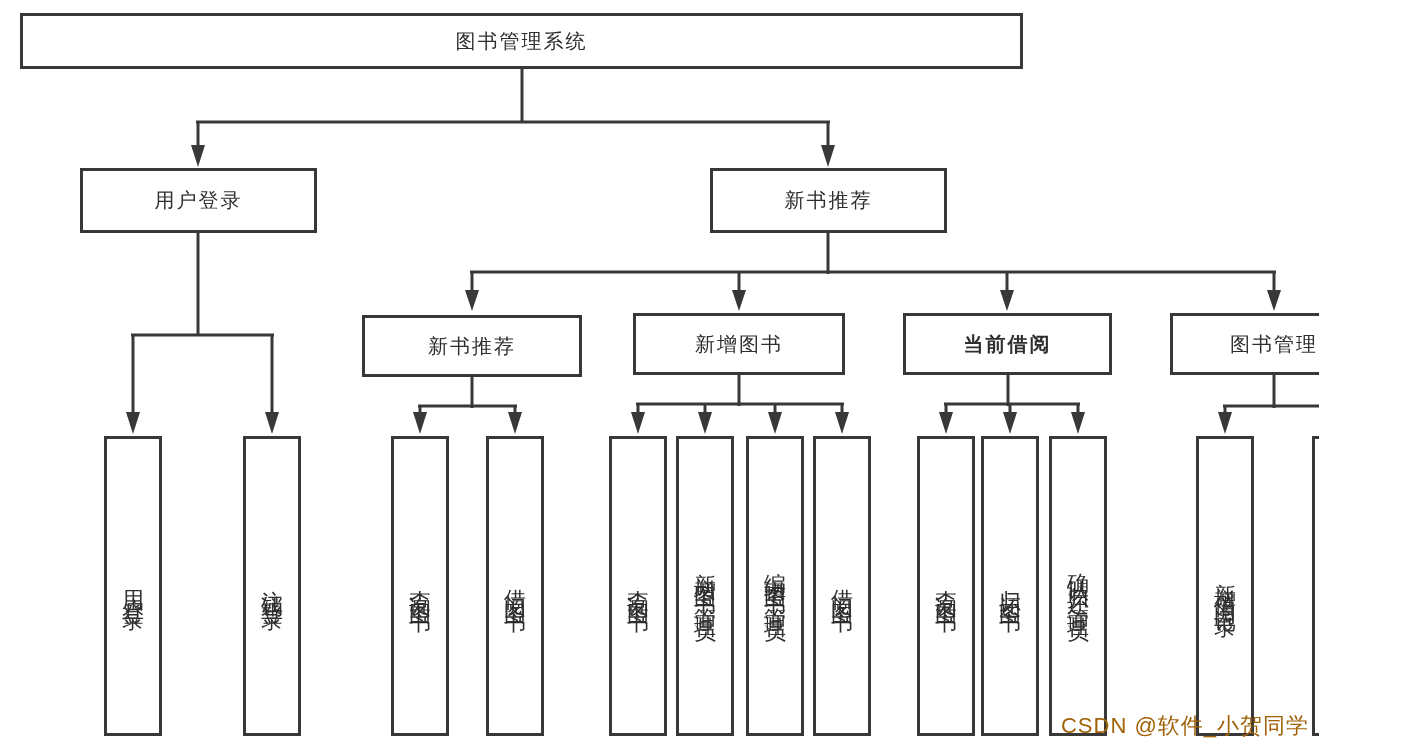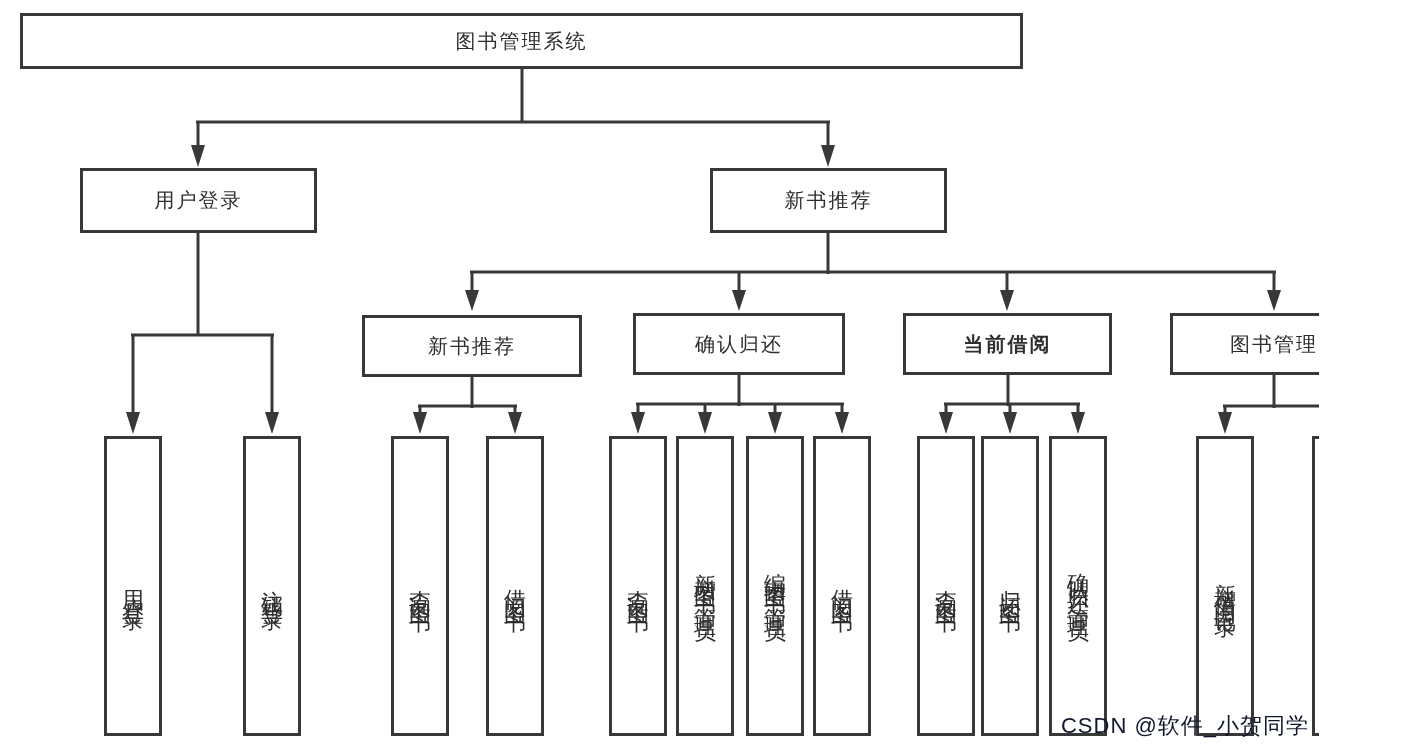--- a/index.html
+++ b/index.html
@@ -49,21 +49,21 @@
     letter-spacing: 7px;
     line-height: 1;
     white-space: nowrap;
   }
   #watermark {
     position: absolute;
     right: 10px;
     bottom: 6px;
     font-size: 22px;
     letter-spacing: 1px;
-    color: #0f172a;
+    color: #a16207;
     z-index: 5;
     white-space: nowrap;
   }
   svg line { stroke: #383838; stroke-width: 3; }
   svg polygon { fill: #383838; stroke: none; }
 </style>
 </head>
 <body>
 
 <div id="canvas">
@@ -152,21 +152,21 @@
     <span>用户登录</span>
   </div>
   <div class="node h-node" style="left:710px; top:168px; width:237px; height:65px;">
     <span>新书推荐</span>
   </div>
 
   <div class="node h-node" style="left:362px; top:315px; width:220px; height:62px;">
     <span>新书推荐</span>
   </div>
   <div class="node h-node" style="left:633px; top:313px; width:212px; height:62px;">
-    <span>确认归还</span>
+    <span>新增图书</span>
   </div>
   <div class="node h-node" style="left:903px; top:313px; width:209px; height:62px;font-weight:bold;">
     <span>当前借阅</span>
   </div>
   <div class="node h-node" style="left:1170px; top:313px; width:208px; height:62px;">
     <span>图书管理</span>
   </div>
 
   <div class="node leaf" style="left:104px;">
     <span class="v-text">用户登录</span>

